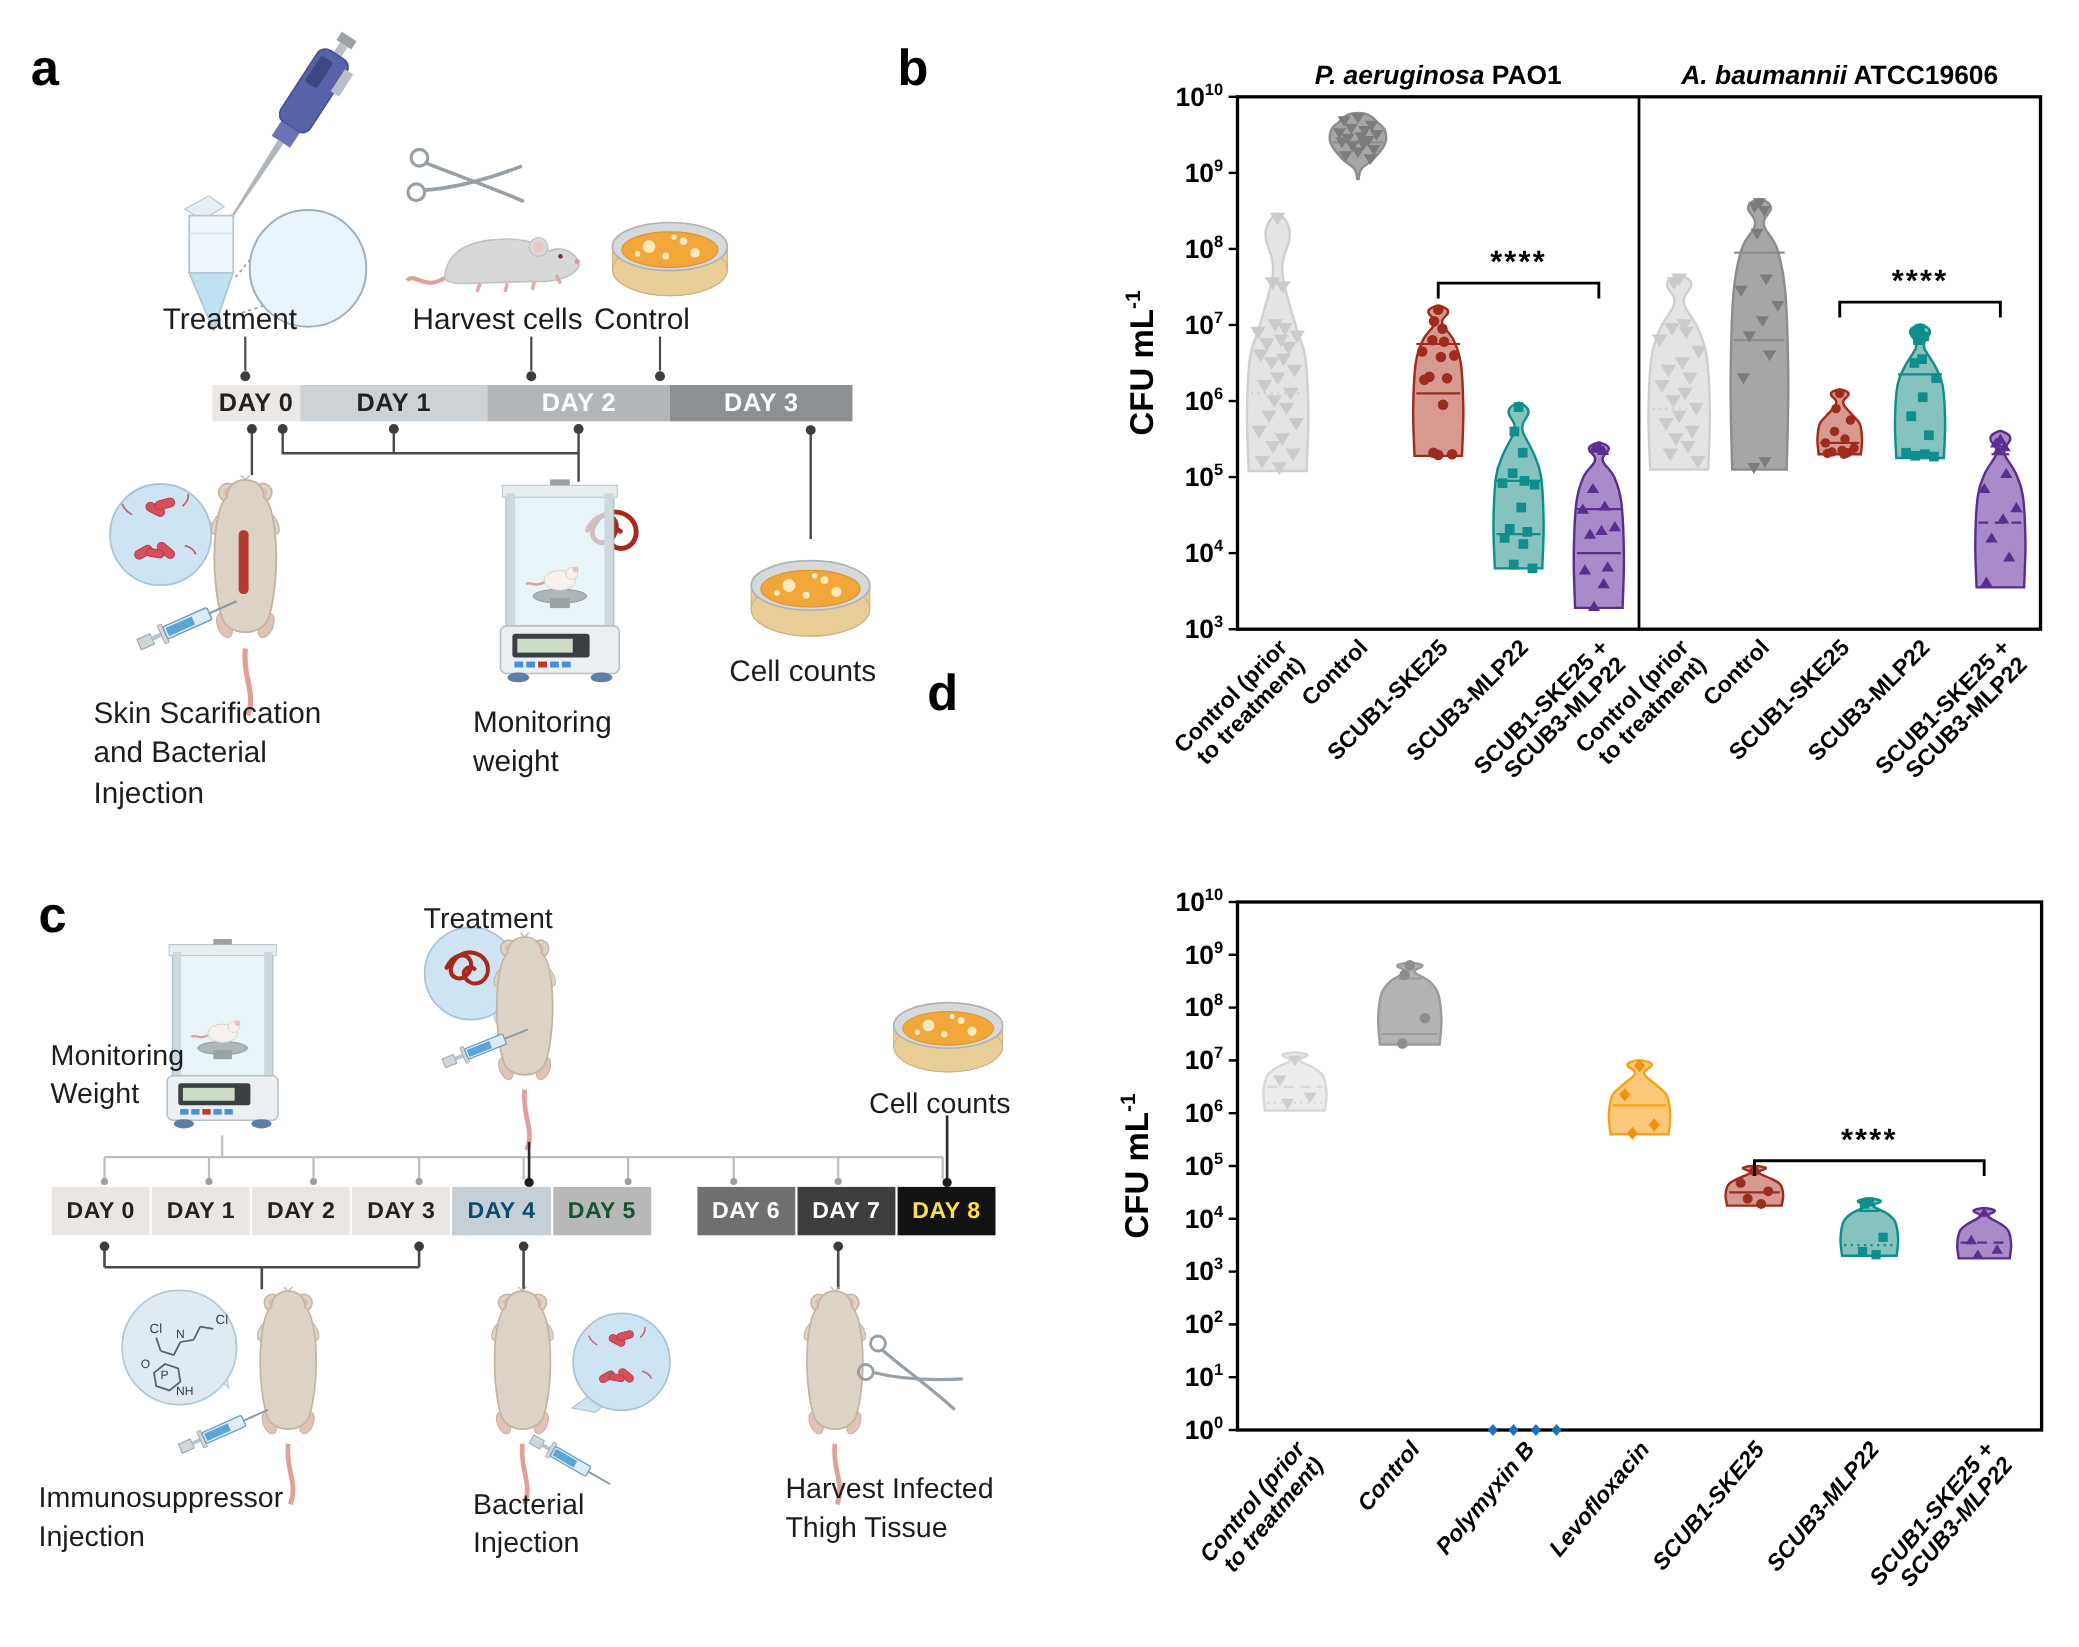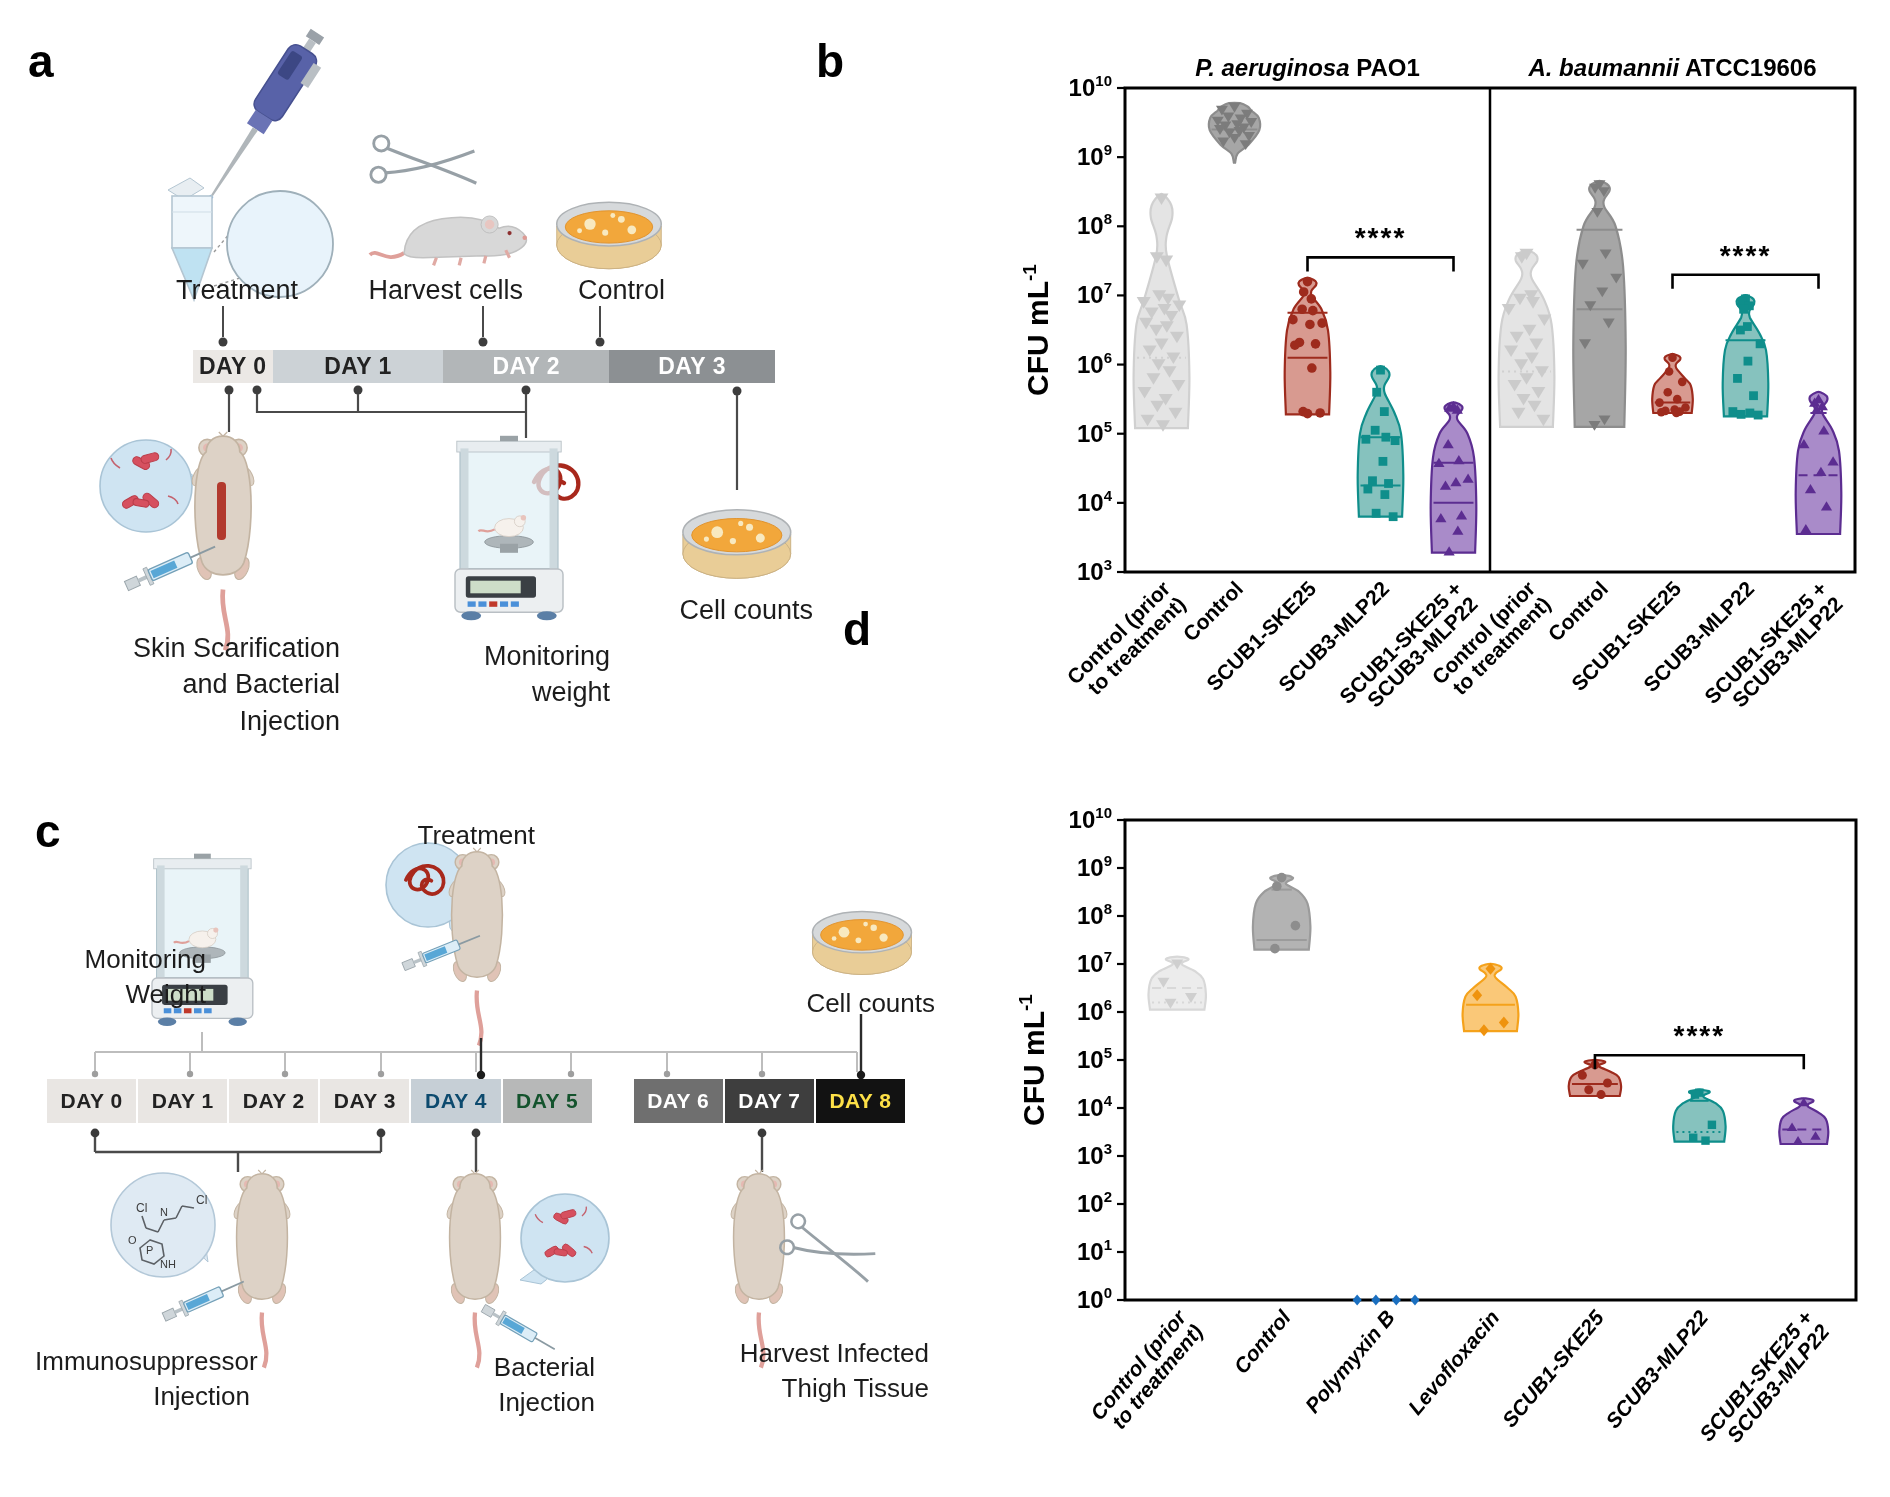--- a/index.html
+++ b/index.html
@@ -1,20 +1,20 @@
 <!DOCTYPE html>
 <html><head>
 <meta charset="utf-8">
 <style>
   html,body{margin:0;padding:0;background:#ffffff;}
   body{font-family:"Liberation Sans", sans-serif;}
   .canvas{position:relative;width:1890px;height:1497px;background:#fff;overflow:hidden;}
   .abs{position:absolute;}
   .pletter{position:absolute;font-size:46px;font-weight:bold;color:#000;line-height:1;}
-  .dlab{position:absolute;color:#1c1c1c;text-align:right;font-size:27px;line-height:1.35;}
+  .dlab{position:absolute;color:#1c1c1c;text-align:left;font-size:27px;line-height:1.35;}
   .dlab.small{font-size:26px;}
   .tl{position:absolute;display:flex;justify-content:space-between;}
   .tl-cell{display:flex;align-items:center;justify-content:center;font-weight:bold;letter-spacing:.5px;}
   #timeline-a .tl-cell{font-size:23px;}
   #timeline-c{gap:2px;}
   #timeline-c .tl-cell{font-size:21px;}
   svg text{font-family:"Liberation Sans", sans-serif;}
 </style>
 </head>
 <body>
@@ -178,21 +178,21 @@
       <rect x="217" y="482" width="9" height="58" rx="4" fill="#b23a2e"></rect>
       <use href="#sym-syringe" transform="translate(122 576) rotate(-24 0 0)"></use>
     </g>
 
     <use href="#sym-balance" transform="translate(455 434) scale(0.9)"></use>
 
     <use href="#sym-petri" transform="translate(678 495) scale(0.98)"></use>
   </svg>
 
   <div class="dlab" style="left:148px;top:272px;width:150px">Treatment</div>
-  <div class="dlab" style="left:358px;top:272px;width:165px">Harvest cells</div>
+  <div class="dlab" style="left:375px;top:272px;width:165px">Harvest cells</div>
   <div class="dlab" style="left:540px;top:272px;width:125px">Control</div>
   <div class="tl" id="timeline-a" style="left:193px;top:350px;width:582px;height:33px">
       <div class="tl-cell" style="flex: 0.48 1 0%; background: rgb(235, 232, 229); color: rgb(34, 34, 34);">DAY 0</div>
       <div class="tl-cell" style="flex: 1.03 1 0%; background: rgb(204, 210, 214); color: rgb(34, 34, 34);">DAY 1</div>
       <div class="tl-cell" style="flex: 1 1 0%; background: rgb(178, 182, 184); color: rgb(255, 255, 255);">DAY 2</div>
       <div class="tl-cell" style="flex: 1 1 0%; background: rgb(140, 144, 147); color: rgb(255, 255, 255);">DAY 3</div>
     </div>
   <div class="dlab" style="left:85px;top:630px;width:255px">
     <div>Skin Scarification</div>
     <div>and Bacterial</div>

